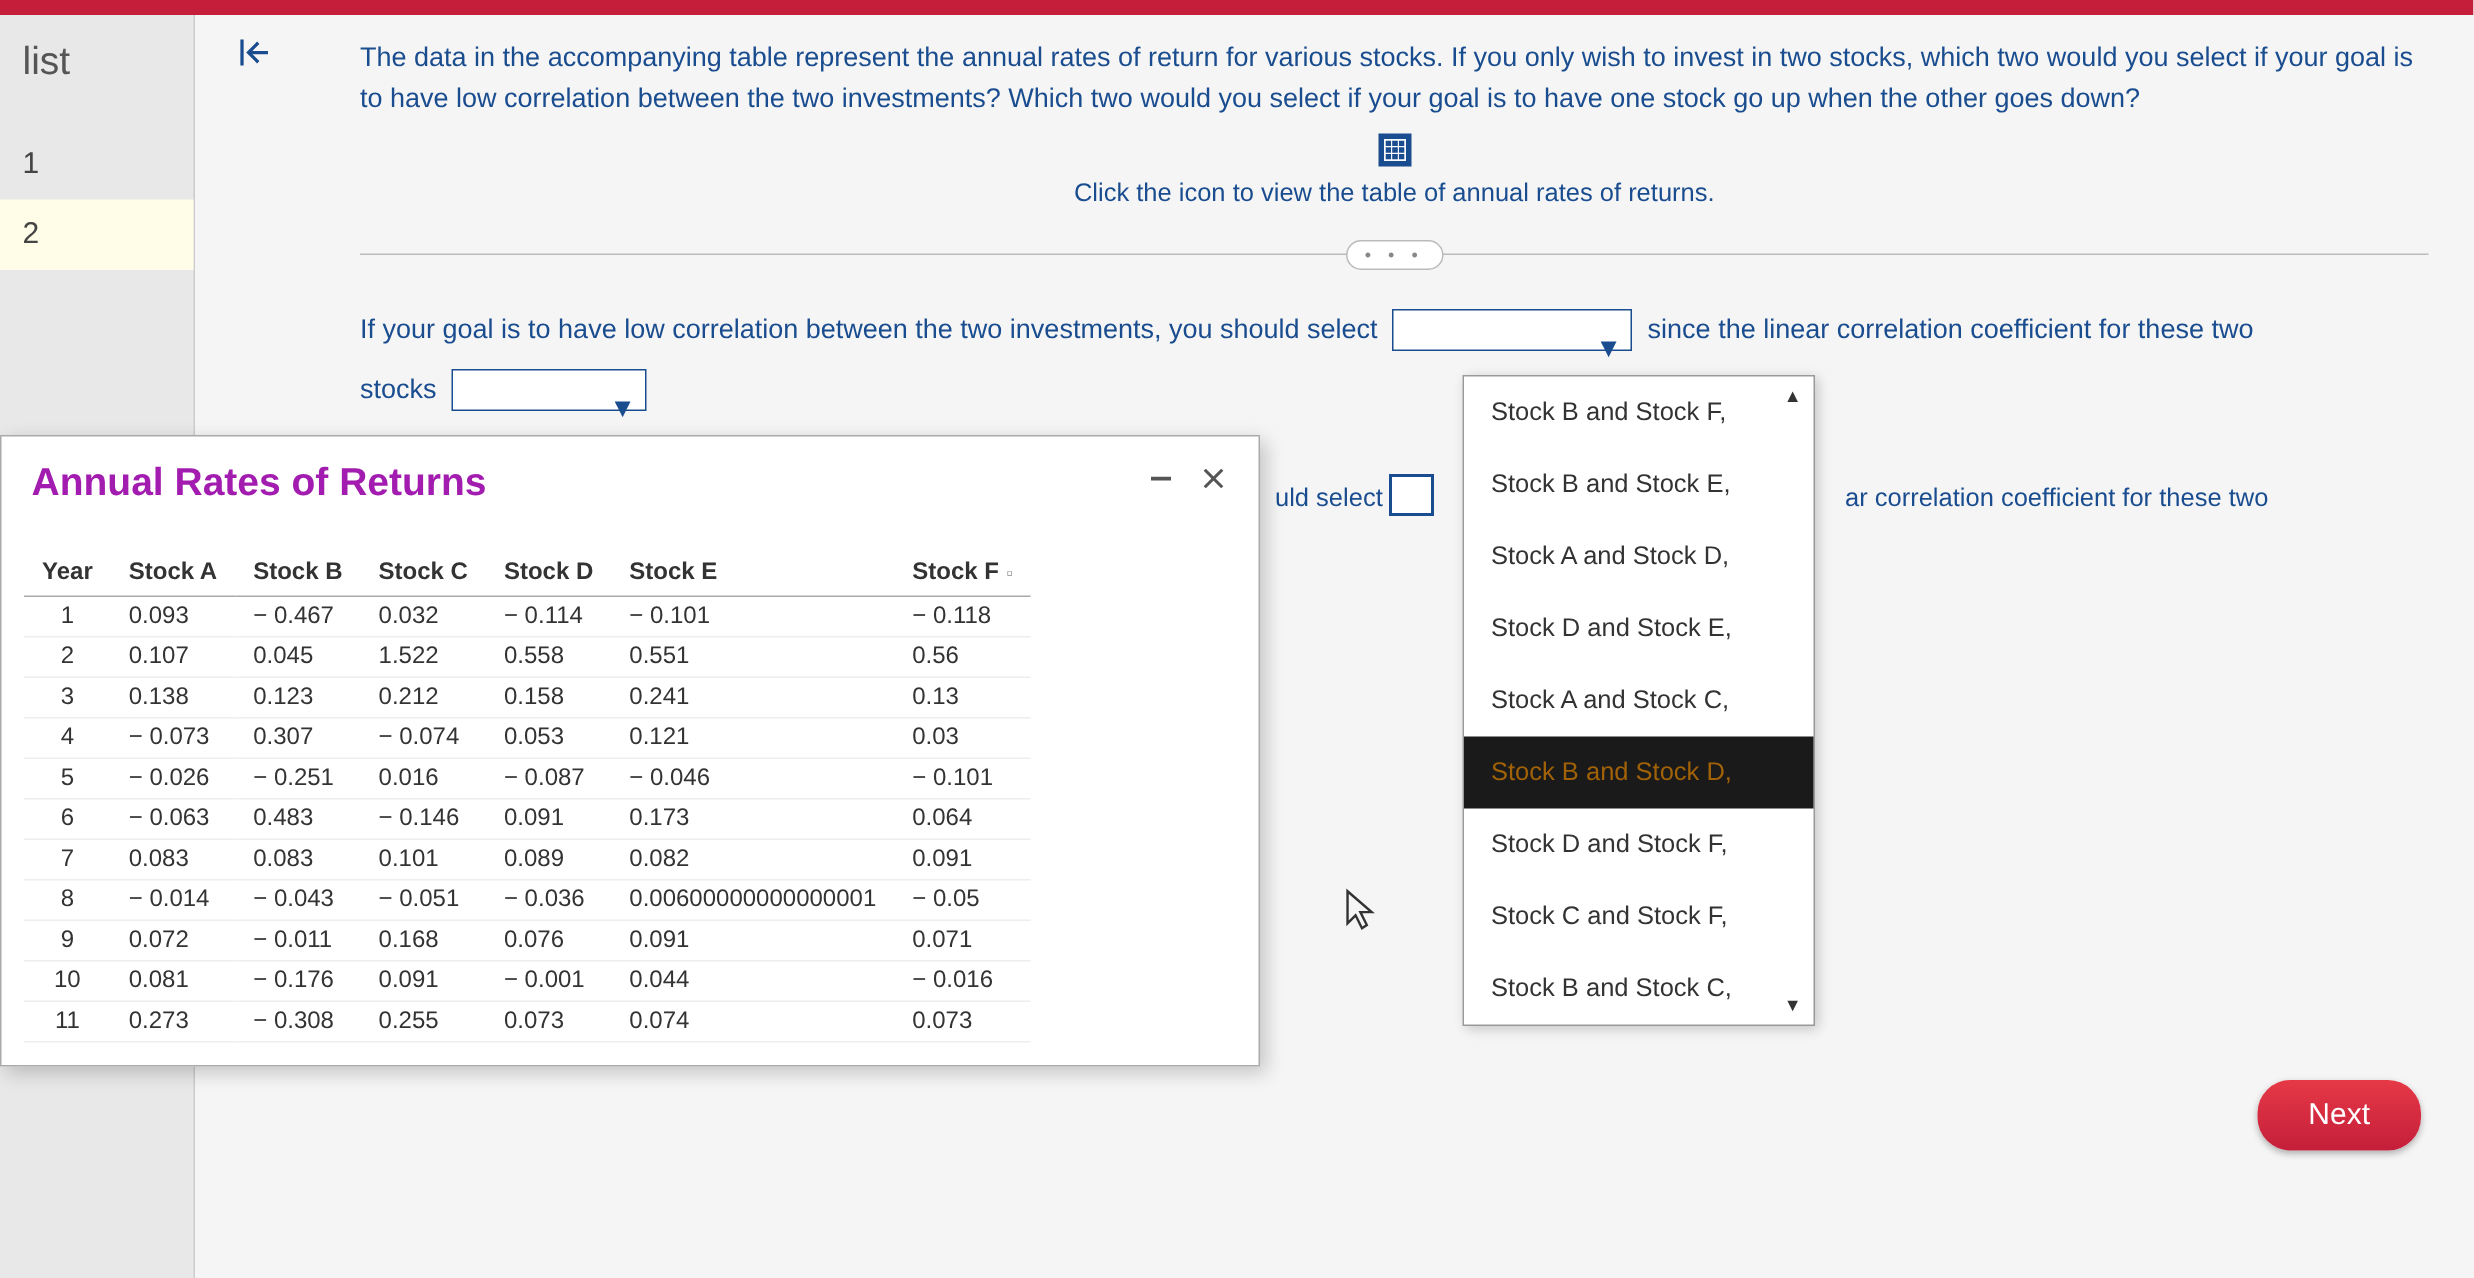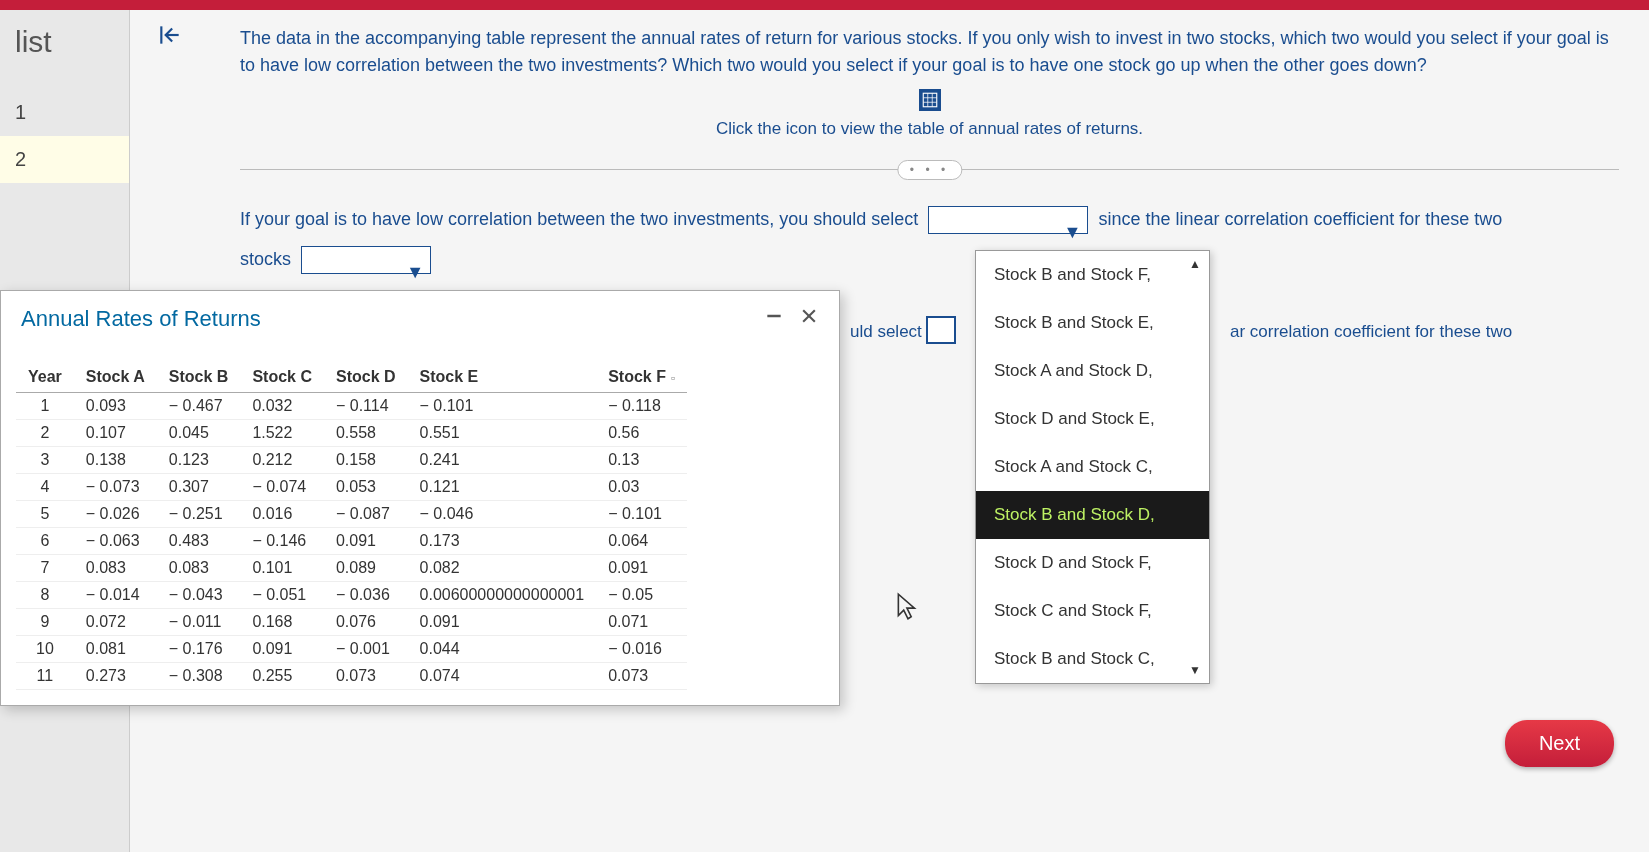--- a/index.html
+++ b/index.html
@@ -3,21 +3,21 @@
 <meta charset="utf-8">
 <style>
 * { box-sizing: border-box; margin: 0; padding: 0; }
 body { font-family: Arial, sans-serif; font-size: 15px; color: #333; background: #f5f5f5; width: 1649px; height: 852px; overflow: hidden; position: relative; }
 
 .topbar { height: 10px; background: #c41e3a; width: 100%; }
 
 .layout { display: flex; height: calc(100% - 10px); }
 
 .sidebar { width: 130px; background: #e8e8e8; border-right: 1px solid #ccc; padding-top: 10px; }
-.sidebar-title { font-size: 30px; color: #555; padding: 5px 15px 30px; }
+.sidebar-title { font-size: 26px; color: #555; padding: 5px 15px 30px; }
 .sidebar-item { padding: 12px 15px; font-size: 20px; color: #444; cursor: pointer; }
 .sidebar-item.active { background: #fffde7; }
 
 .collapse-btn { position: absolute; left: 150px; top: 15px; width: 40px; height: 40px; display: flex; align-items: center; justify-content: center; cursor: pointer; color: #1a4d8f; }
 
 .main { flex: 1; padding: 15px 30px 15px 110px; position: relative; }
 
 .problem-text { color: #1a4d8f; font-size: 18px; line-height: 1.5; margin-bottom: 10px; max-width: 1380px; }
 .link-row { display: flex; align-items: center; gap: 8px; color: #1a4d8f; font-size: 17px; margin-bottom: 30px; flex-direction: column; }
 .table-icon { width: 22px; height: 22px; background: #1a4d8f; display: inline-flex; align-items: center; justify-content: center; }
@@ -26,37 +26,37 @@
 .separator { border-top: 1px solid #bbb; margin: 15px 0 30px; position: relative; }
 .separator-handle { position: absolute; left: 50%; top: -10px; transform: translateX(-50%); background: #fff; border: 1px solid #bbb; border-radius: 10px; padding: 2px 12px; color: #888; font-size: 12px; letter-spacing: 4px; }
 
 .question-line { color: #1a4d8f; font-size: 18px; line-height: 2.2; }
 .dropdown-box { display: inline-block; border: 1px solid #1a4d8f; width: 160px; height: 28px; vertical-align: middle; position: relative; background: #fff; margin: 0 5px; }
 .dropdown-box .arrow { position: absolute; right: 6px; top: 6px; }
 .dropdown-small { width: 130px; }
 
 .modal { position: absolute; left: 0px; top: 290px; width: 840px; background: #fff; border: 1px solid #aaa; box-shadow: 4px 4px 12px rgba(0,0,0,0.2); z-index: 10; }
 .modal-header { display: flex; justify-content: space-between; align-items: center; padding: 15px 20px 10px; }
-.modal-title { font-size: 22px; color: #0369a1; font-weight: normal; }
+.modal-title { font-size: 26px; color: #a21caf; font-weight: bold; }
 .modal-controls { display: flex; gap: 15px; align-items: center; }
 .modal-btn { cursor: pointer; font-size: 22px; color: #555; }
 
 .data-table { border-collapse: collapse; margin: 20px 15px 15px; font-size: 16px; }
 .data-table th { text-align: left; padding: 6px 12px; font-weight: bold; border-bottom: 1px solid #aaa; color: #333; }
 .data-table td { padding: 4px 12px; text-align: left; color: #333; border-bottom: 1px solid #eee; }
 .data-table th:first-child, .data-table td:first-child { text-align: center; }
 .col-head-icon { font-size: 12px; color: #888; margin-left: 5px; }
 
 .peek-text { position: absolute; left: 850px; top: 322px; color: #1a4d8f; font-size: 17px; }
 .peek-box { position: absolute; left: 926px; top: 316px; border: 2px solid #1a4d8f; width: 30px; height: 28px; background: #fff; }
 .peek-right { position: absolute; left: 1230px; top: 322px; color: #1a4d8f; font-size: 17px; }
 
 .dropdown-list { position: absolute; left: 975px; top: 250px; width: 235px; background: #fff; border: 1px solid #999; box-shadow: 2px 2px 8px rgba(0,0,0,0.2); z-index: 20; }
 .dropdown-option { padding: 14px 18px; font-size: 17px; color: #333; cursor: pointer; }
-.dropdown-option.hover { background: #1a1a1a; color: #bef264; }
+.dropdown-option.hover { background: #1a1a1a; color: #a16207; }
 .dropdown-list .scroll-up { position: absolute; right: 8px; top: 6px; font-size: 12px; }
 .dropdown-list .scroll-down { position: absolute; right: 8px; bottom: 6px; font-size: 12px; }
 
 .cursor-icon { position: absolute; left: 895px; top: 592px; font-size: 26px; color: #333; }
 
 .next-btn { position: absolute; right: 35px; bottom: 85px; background: linear-gradient(#e63946, #c41e3a); color: #fff; border: none; border-radius: 22px; padding: 12px 34px; font-size: 20px; font-weight: normal; cursor: pointer; box-shadow: 0 2px 5px rgba(0,0,0,0.3); }
 </style>
 </head>
 <body>
 

